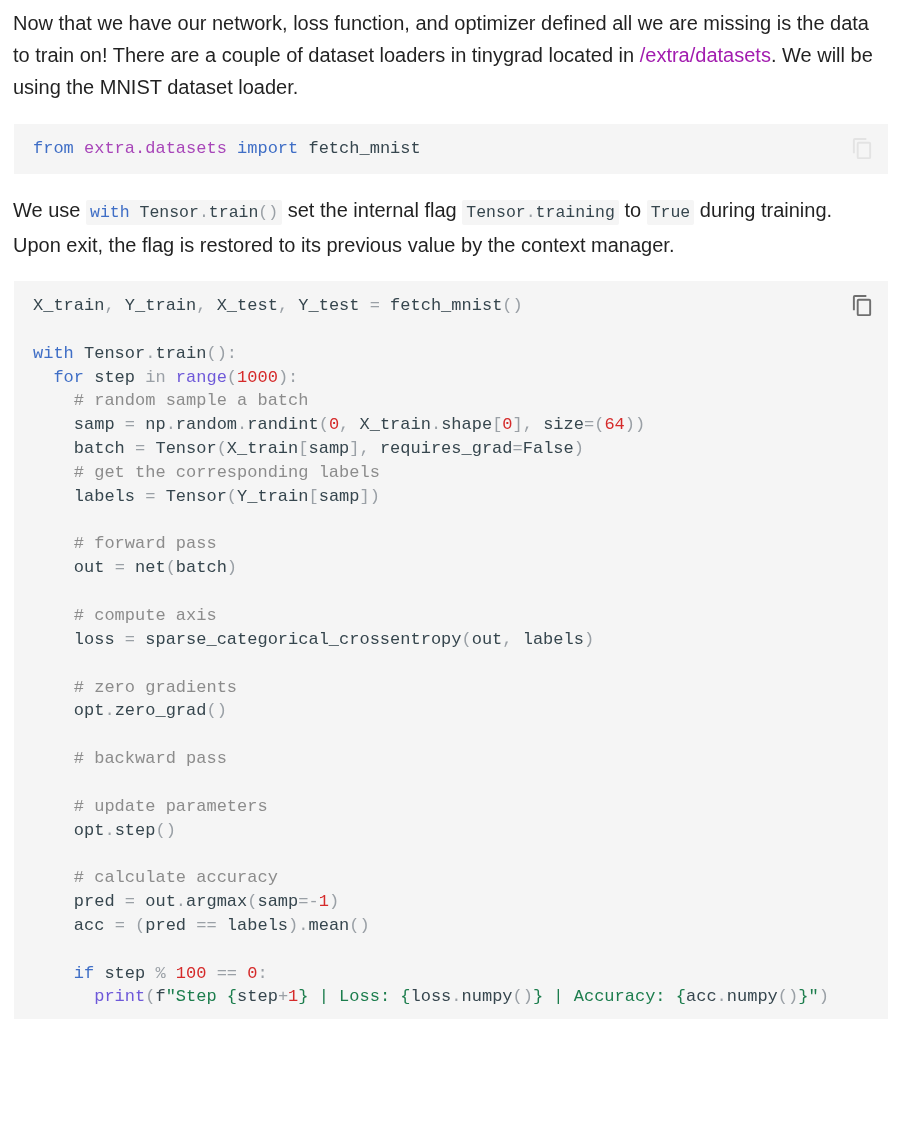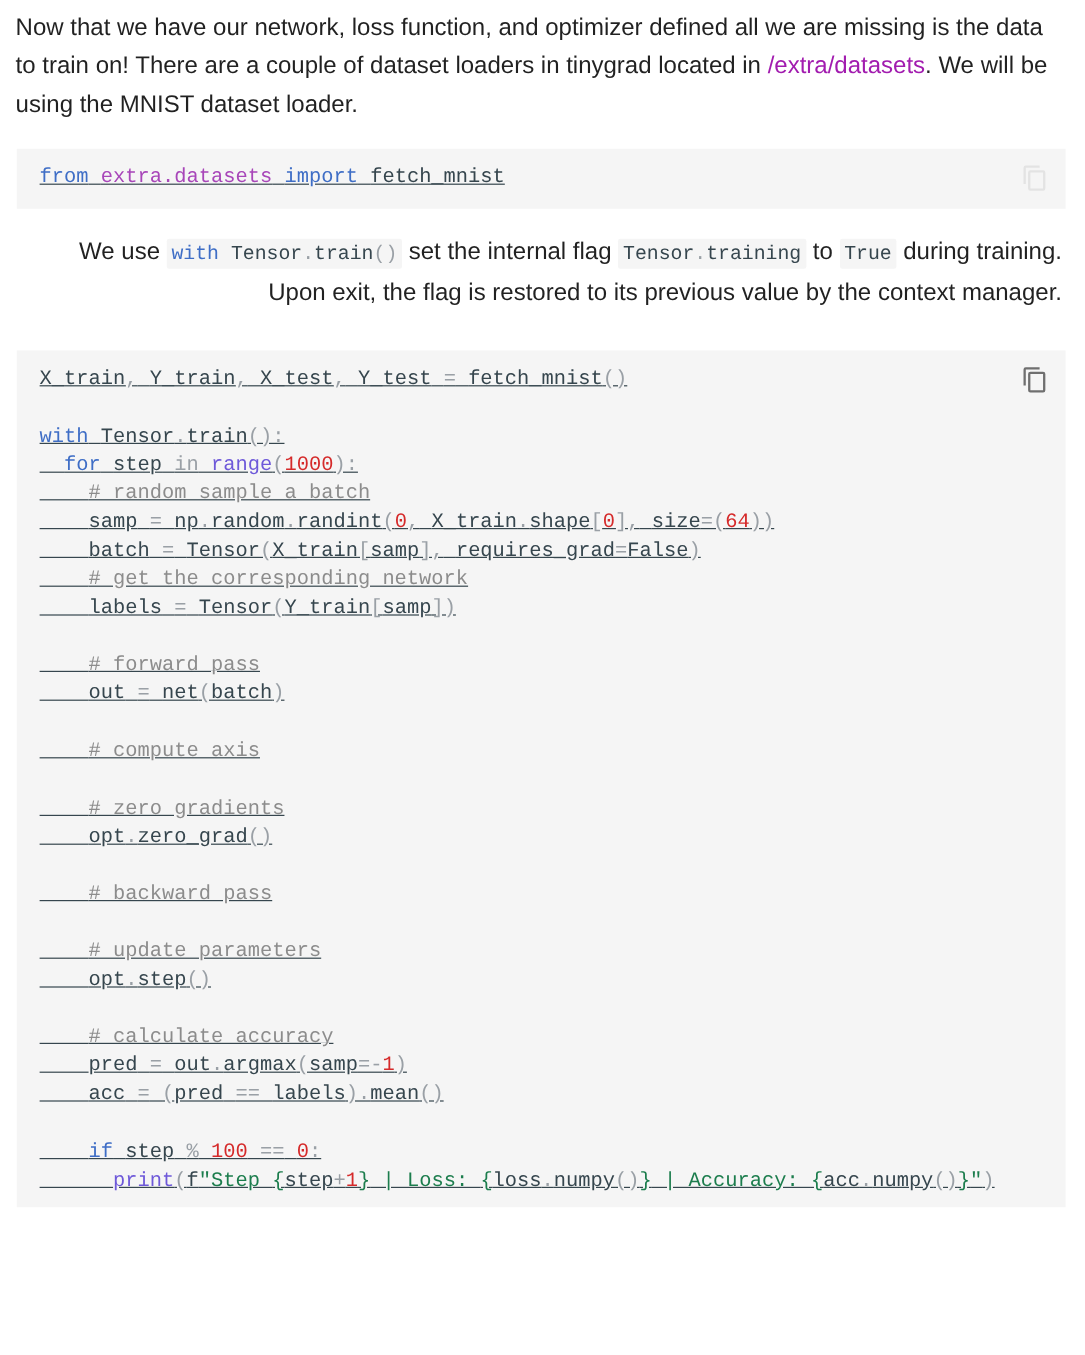--- a/index.html
+++ b/index.html
@@ -25,21 +25,21 @@
       position: relative;
       margin-left: 1px;
       width: 874px;
       background: #f5f5f5;
       box-sizing: border-box;
       padding: 13px 19px 13px 19px;
       font-family: "Liberation Mono", monospace;
       font-size: 17px;
       color: #36464e;
     }
-    .code-block .code-line { white-space: pre; height: 24px; line-height: 24px; text-decoration: underline; }
+    .code-block .code-line { white-space: pre; height: 24px; line-height: 24px; }
     .code-block.big { padding-bottom: 10px; }
     .code-block.big .code-line { height: 23.85px; line-height: 23.85px; }
     .copy-btn {
       position: absolute; right: 14px; top: 12px;
       width: 24px; height: 24px; cursor: pointer;
       display: flex; align-items: center; justify-content: center;
     }
     .copy-btn svg { width: 23px; height: 23px; }
     .copy-btn.faint svg { fill: #e3e3e3; }
     .copy-btn.active svg { fill: #6f6f6f; }
@@ -49,21 +49,21 @@
     .t-f { color: #36464e; }
     .t-p { color: #9aa0a6; }
     .t-o { color: #9aa0a6; }
     .t-m { color: #d52a2a; }
     .t-c { color: #8c8c8c; }
     .t-b { color: #6e59d9; }
     .t-s { color: #1c7d4d; }
     #p1 { margin-bottom: 21px; }
     #cb1 { margin-bottom: 20px; }
     #p2 { margin-bottom: 20px; }
-    #p3 { margin-bottom: 32px; text-align: right; }
+    #p3 { margin-bottom: 20px; }
   </style>
 </head>
 <body>
 
 <div class="content">
 
   <p class="para" id="p1"><span>Now that we have our network, loss function, and optimizer defined all we are missing is the data to train on! There are a couple of dataset loaders in tinygrad located in </span><a class="link">/extra/datasets</a><span>. We will be using the MNIST dataset loader.</span></p>
 
   <div class="code-block" id="cb1">
     <div class="copy-btn faint">
@@ -86,27 +86,28 @@
         </svg>
     </div>
     <div class="code-body">
         <div class="code-line"><span class="t-n">X_train</span><span class="t-p">,</span><span class="t-w"> </span><span class="t-n">Y_train</span><span class="t-p">,</span><span class="t-w"> </span><span class="t-n">X_test</span><span class="t-p">,</span><span class="t-w"> </span><span class="t-n">Y_test</span><span class="t-w"> </span><span class="t-o">=</span><span class="t-w"> </span><span class="t-n">fetch_mnist</span><span class="t-p">()</span></div>
         <div class="code-line"></div>
         <div class="code-line"><span class="t-k">with</span><span class="t-w"> </span><span class="t-n">Tensor</span><span class="t-p">.</span><span class="t-n">train</span><span class="t-p">():</span></div>
         <div class="code-line"><span class="t-w">  </span><span class="t-k">for</span><span class="t-w"> </span><span class="t-n">step</span><span class="t-w"> </span><span class="t-o">in</span><span class="t-w"> </span><span class="t-b">range</span><span class="t-p">(</span><span class="t-m">1000</span><span class="t-p">):</span></div>
         <div class="code-line"><span class="t-w">    </span><span class="t-c"># random sample a batch</span></div>
         <div class="code-line"><span class="t-w">    </span><span class="t-n">samp</span><span class="t-w"> </span><span class="t-o">=</span><span class="t-w"> </span><span class="t-n">np</span><span class="t-p">.</span><span class="t-n">random</span><span class="t-p">.</span><span class="t-n">randint</span><span class="t-p">(</span><span class="t-m">0</span><span class="t-p">,</span><span class="t-w"> </span><span class="t-n">X_train</span><span class="t-p">.</span><span class="t-n">shape</span><span class="t-p">[</span><span class="t-m">0</span><span class="t-p">],</span><span class="t-w"> </span><span class="t-n">size</span><span class="t-o">=</span><span class="t-p">(</span><span class="t-m">64</span><span class="t-p">))</span></div>
         <div class="code-line"><span class="t-w">    </span><span class="t-n">batch</span><span class="t-w"> </span><span class="t-o">=</span><span class="t-w"> </span><span class="t-n">Tensor</span><span class="t-p">(</span><span class="t-n">X_train</span><span class="t-p">[</span><span class="t-n">samp</span><span class="t-p">],</span><span class="t-w"> </span><span class="t-n">requires_grad</span><span class="t-o">=</span><span class="t-n">False</span><span class="t-p">)</span></div>
-        <div class="code-line"><span class="t-w">    </span><span class="t-c"># get the corresponding network</span></div>
+        <div class="code-line"><span class="t-w">    </span><span class="t-c"># get the corresponding labels</span></div>
         <div class="code-line"><span class="t-w">    </span><span class="t-n">labels</span><span class="t-w"> </span><span class="t-o">=</span><span class="t-w"> </span><span class="t-n">Tensor</span><span class="t-p">(</span><span class="t-n">Y_train</span><span class="t-p">[</span><span class="t-n">samp</span><span class="t-p">])</span></div>
         <div class="code-line"></div>
         <div class="code-line"><span class="t-w">    </span><span class="t-c"># forward pass</span></div>
         <div class="code-line"><span class="t-w">    </span><span class="t-n">out</span><span class="t-w"> </span><span class="t-o">=</span><span class="t-w"> </span><span class="t-n">net</span><span class="t-p">(</span><span class="t-n">batch</span><span class="t-p">)</span></div>
         <div class="code-line"></div>
         <div class="code-line"><span class="t-w">    </span><span class="t-c"># compute axis</span></div>
+        <div class="code-line"><span class="t-w">    </span><span class="t-n">loss</span><span class="t-w"> </span><span class="t-o">=</span><span class="t-w"> </span><span class="t-n">sparse_categorical_crossentropy</span><span class="t-p">(</span><span class="t-n">out</span><span class="t-p">,</span><span class="t-w"> </span><span class="t-n">labels</span><span class="t-p">)</span></div>
         <div class="code-line"></div>
         <div class="code-line"><span class="t-w">    </span><span class="t-c"># zero gradients</span></div>
         <div class="code-line"><span class="t-w">    </span><span class="t-n">opt</span><span class="t-p">.</span><span class="t-n">zero_grad</span><span class="t-p">()</span></div>
         <div class="code-line"></div>
         <div class="code-line"><span class="t-w">    </span><span class="t-c"># backward pass</span></div>
         <div class="code-line"></div>
         <div class="code-line"><span class="t-w">    </span><span class="t-c"># update parameters</span></div>
         <div class="code-line"><span class="t-w">    </span><span class="t-n">opt</span><span class="t-p">.</span><span class="t-n">step</span><span class="t-p">()</span></div>
         <div class="code-line"></div>
         <div class="code-line"><span class="t-w">    </span><span class="t-c"># calculate accuracy</span></div>

